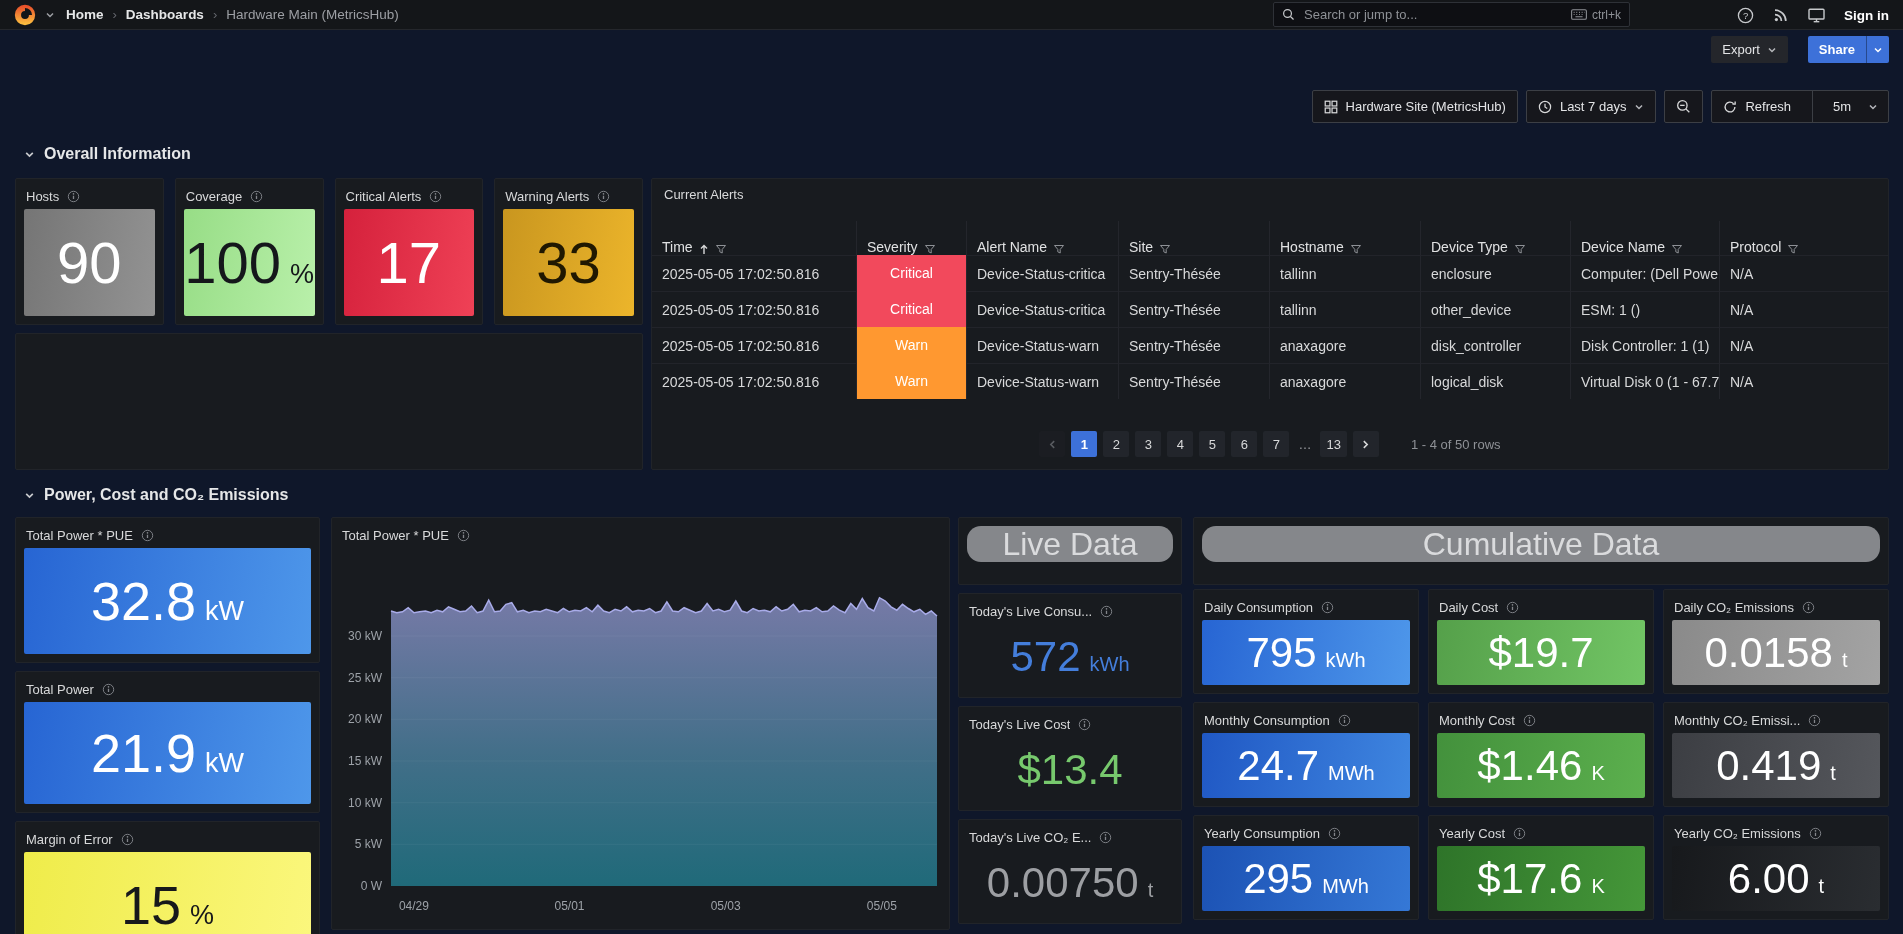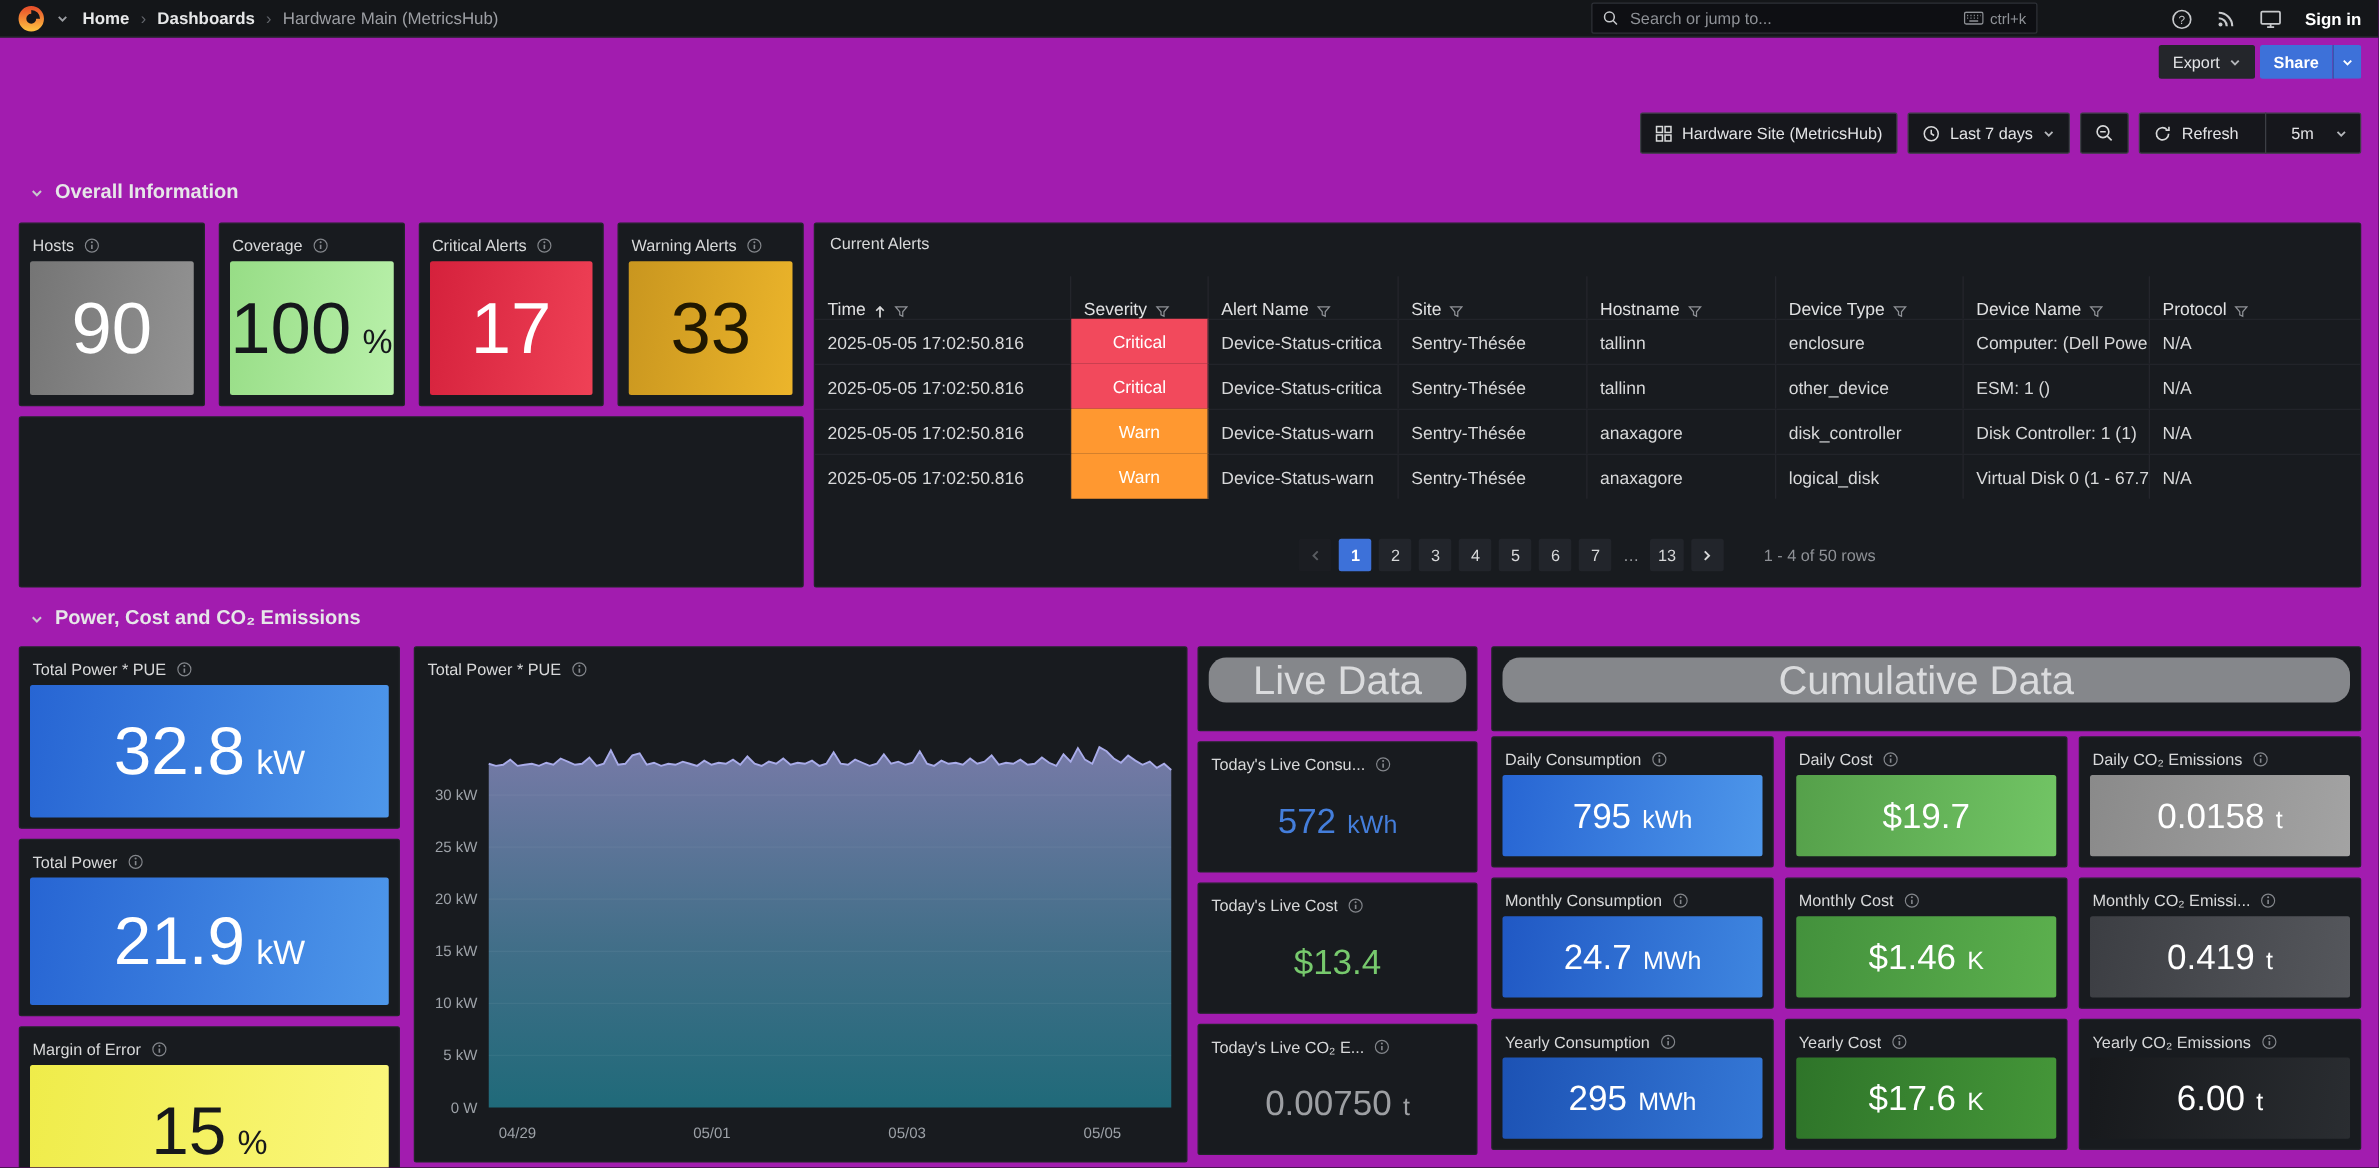--- a/index.html
+++ b/index.html
@@ -1,35 +1,35 @@
 <!DOCTYPE html>
 <html><head>
 <meta charset="utf-8">
 <style>
   html,body{margin:0;padding:0;background:#0b0c0e;}
-  .screen{position:relative;width:1903px;height:934px;background:#a21caf;overflow:hidden;
+  .screen{position:relative;width:1903px;height:934px;background:#0f172a;overflow:hidden;
     font-family:"Liberation Sans","DejaVu Sans",sans-serif;color:#d8d9da;font-size:13px;}
   svg{display:block}
   
   #nav{position:absolute;left:0;top:0;width:100%;height:30px;background:#141619;
     border-bottom:1px solid #25272c;display:flex;align-items:center;padding:0 14px;box-sizing:border-box;gap:9px;}
   .crumb{font-weight:700;color:#e6e7e8;font-size:13.5px;cursor:pointer}
   .crumb.last{color:#9d9fa4;font-weight:500;cursor:default}
   .crumb-sep{color:#63666c;font-size:13px}
   .logo-chev{color:#9d9fa4;margin-right:2px}
   #searchbox{position:absolute;left:1273px;top:2px;width:357px;height:25px;background:#0e0f13;
     border:1px solid #2e3137;border-radius:2px;display:flex;align-items:center;padding:0 8px;box-sizing:border-box;gap:7px;}
   #searchbox input{flex:1;background:transparent;border:none;outline:none;color:#c7c9cc;font-size:13px;font-family:inherit}
   #searchbox input::placeholder{color:#8e9196}
   .shortcut{color:#8e9196;font-size:12px;display:flex;align-items:center;gap:5px}
   #nav-right{position:absolute;right:14px;top:0;height:30px;display:flex;align-items:center;gap:19px}
   .navicon{display:inline-flex;cursor:pointer}
   .signin{font-weight:700;color:#fff;font-size:13.5px;cursor:pointer}
   
-  #actions{position:absolute;top:36px;right:14px;height:44px;display:flex;gap:4px}
+  #actions{position:absolute;top:36px;right:14px;height:44px;display:flex;gap:20px}
   .btn{display:inline-flex;align-items:center;gap:7px;padding:0 11px;border-radius:2px;
     background:#24262b;color:#e3e4e6;font-size:13px;font-weight:500;cursor:pointer;border:none;height:27px;box-sizing:border-box}
   .btn.blue{background:#3D71D9;color:#fff;font-weight:700}
   .split-chev{display:inline-flex;align-items:center;justify-content:center;width:22px;height:27px;
     background:#3D71D9;border-left:1px solid rgba(0,0,0,.35);border-radius:0 2px 2px 0;color:#fff;cursor:pointer}
   .btn.share-main{border-radius:2px 0 0 2px;}
   
   #controls{position:absolute;top:90px;right:14px;height:33px;display:flex;gap:8px}
   .ctl{display:inline-flex;align-items:center;gap:8px;padding:0 11px;height:33px;box-sizing:border-box;
     background:#16171c;border:1px solid #3c3f45;border-radius:2px;color:#e3e4e6;font-size:13px;font-weight:500;cursor:pointer}
@@ -43,21 +43,21 @@
   .ptitle{font-size:13px;font-weight:500;color:#d8d9da;white-space:nowrap;overflow:hidden}
   .iinfo{display:inline-flex;cursor:pointer;flex:none}
   .vbody{position:absolute;left:8px;right:8px;top:30px;bottom:8px;border-radius:2px;
     display:flex;align-items:baseline;justify-content:center;gap:9px}
   .num{font-weight:500;line-height:1}
   .unit{font-weight:500;line-height:1}
   .sz-xl .num,.num.sz-xl{font-size:58px}
   .sz-xl .unit,.unit.sz-xl{font-size:27px}
   .sz-lg .num,.num.sz-lg{font-size:54px}
   .sz-lg .unit,.unit.sz-lg{font-size:27px}
-  .sz-md .num,.num.sz-md{font-size:28px}
+  .sz-md .num,.num.sz-md{font-size:42px}
   .sz-md .unit,.unit.sz-md{font-size:20px}
   .vbody{align-items:center}
   .vbody .inner{display:flex;align-items:baseline;gap:9px}
   
   .s-gray{background:linear-gradient(100deg,#757575,#939393);color:#fff}
   .s-greenlight{background:linear-gradient(100deg,#97dd86,#b9f0aa);color:#15171b}
   .s-red{background:linear-gradient(100deg,#d5213c,#ef4156);color:#fff}
   .s-gold{background:linear-gradient(100deg,#c9961f,#ecb52b);color:#201801}
   .s-blue{background:linear-gradient(100deg,#2765d3,#4e97ea);color:#fff}
   .s-yellow{background:linear-gradient(100deg,#efec4a,#fbf77d);color:#17181b}

